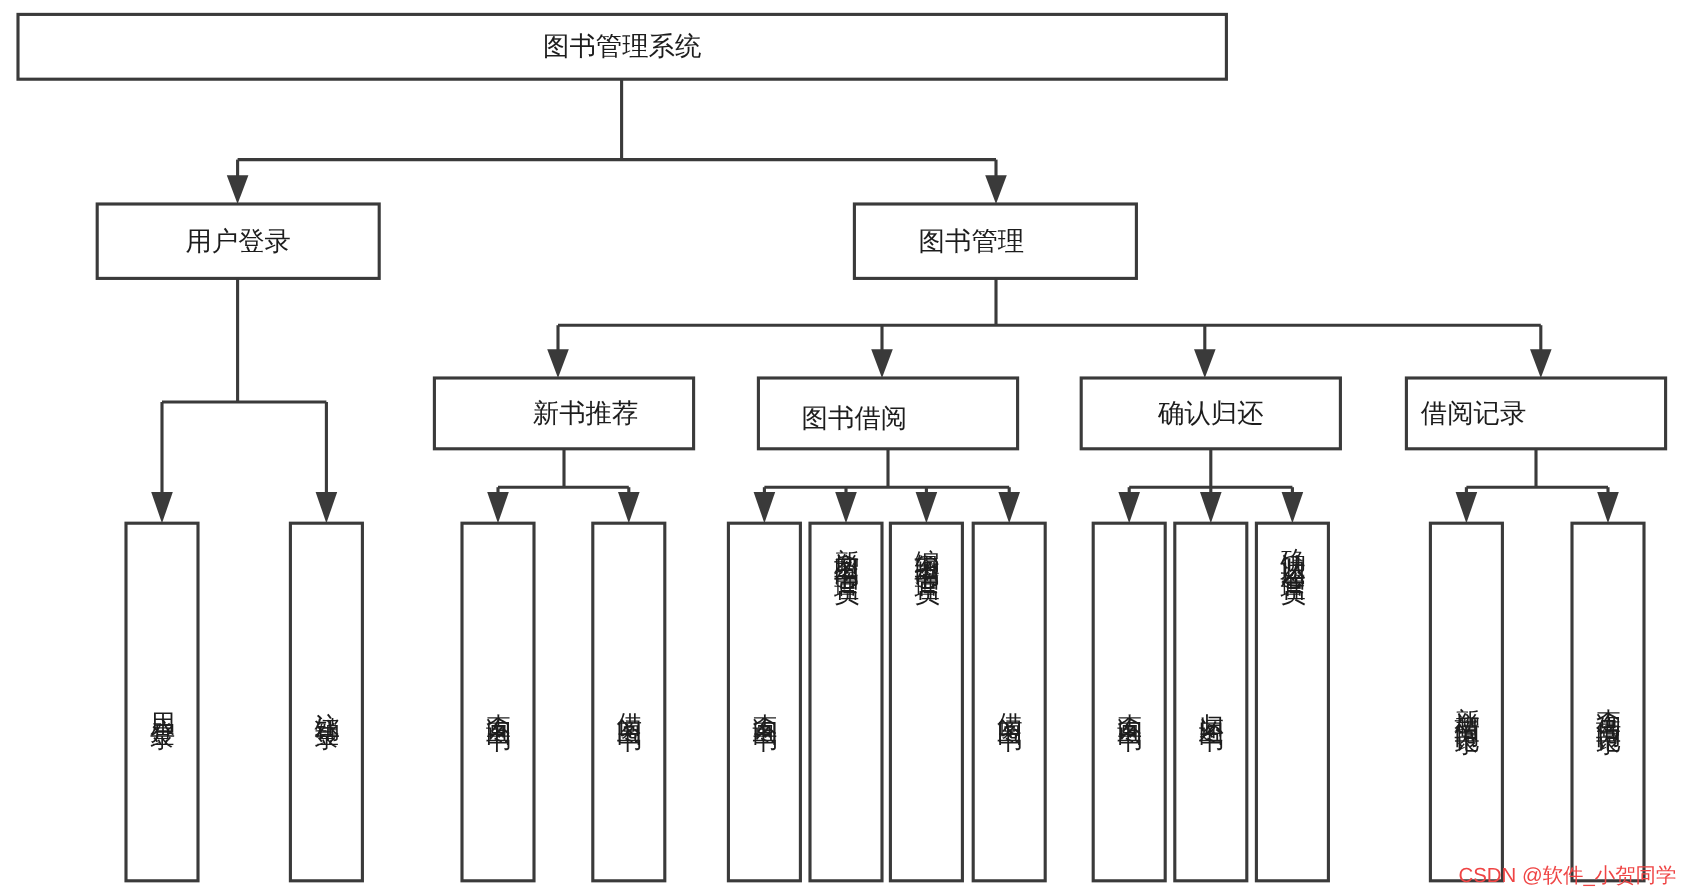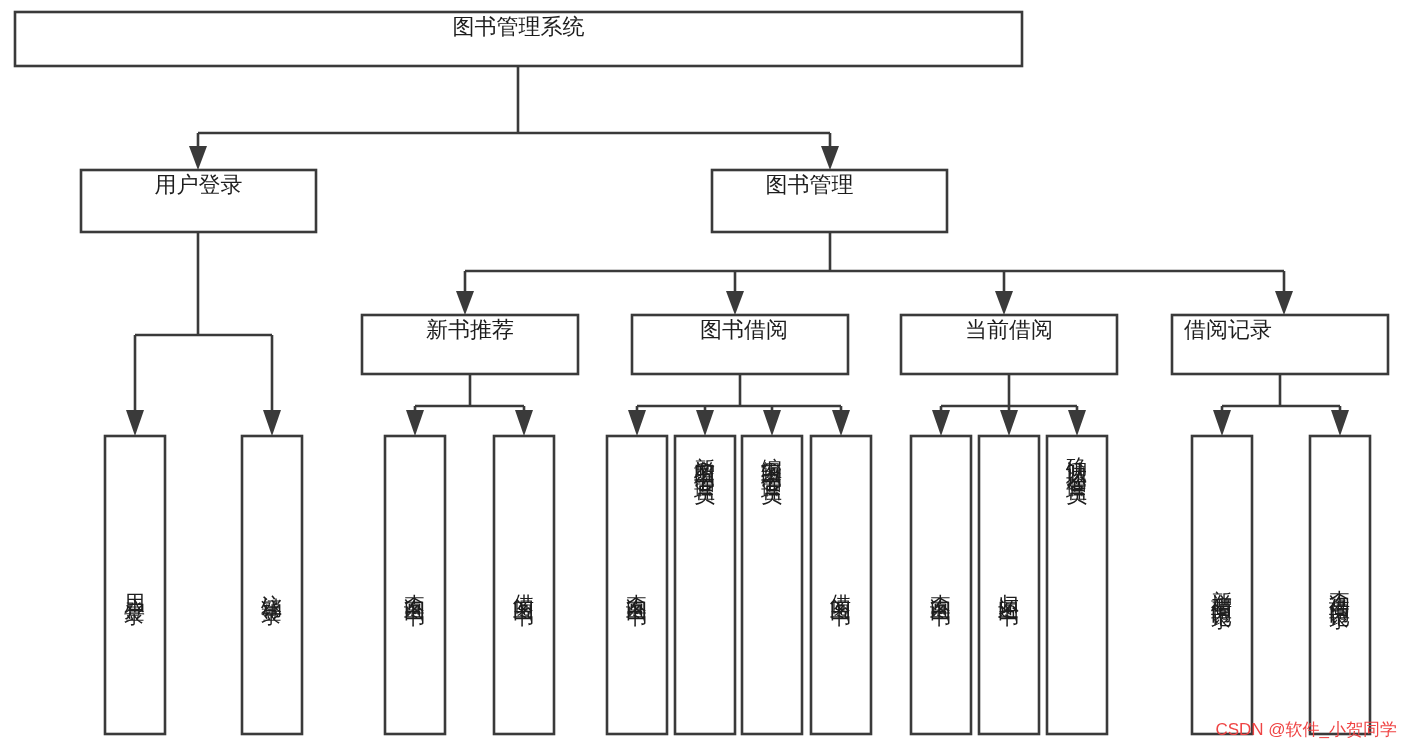--- a/index.html
+++ b/index.html
@@ -54,21 +54,21 @@
     font-family: "Liberation Sans", "DejaVu Sans", sans-serif;
     font-size: 21px;
     line-height: 1.0;
     letter-spacing: 4px;
     color: #1d1d1d;
     white-space: nowrap;
   }
   .htext-wrap {
     position: absolute;
     display: flex;
-    align-items: flex-start;
+    align-items: center;
     justify-content: center;
     pointer-events: none;
   }
   .htext {
     font-family: "Liberation Sans", "DejaVu Sans", sans-serif;
     font-size: 22px;
     color: #1d1d1d;
     white-space: nowrap;
   }
   #watermark {
@@ -197,28 +197,28 @@
     <span class="htext">图书管理系统</span>
   </div>
 
   <div class="htext-wrap" style="left:81px; top:170px; width:235px; height:62px;">
     <span class="htext">用户登录</span>
   </div>
   <div class="htext-wrap" style="left:712px; top:170px; width:195px; height:62px;">
     <span class="htext">图书管理</span>
   </div>
 
-  <div class="htext-wrap" style="left:362px; top:315px; width:216px; height:59px;">
+  <div class="htext-wrap" style="left:362px; top:315px; width:216px; height:59px;padding-left:18px;">
     <span class="htext">新书推荐</span>
   </div>
-  <div class="htext-wrap" style="left:636px; top:315px; width:216px; height:68px;">
+  <div class="htext-wrap" style="left:604px; top:315px; width:216px; height:68px;">
     <span class="htext">图书借阅</span>
   </div>
   <div class="htext-wrap" style="left:901px; top:315px; width:216px; height:59px;">
-    <span class="htext">当前借阅</span>
+    <span class="htext">确认归还</span>
   </div>
   <div class="htext-wrap" style="left:1120px; top:315px; width:216px; height:59px;">
     <span class="htext">借阅记录</span>
   </div>
 
   <div class="vtext-wrap" style="left:105px; top:436px; width:60px; height:298px; align-items:center;">
     <span class="vtext">用户登录</span>
   </div>
   <div class="vtext-wrap" style="left:242px; top:436px; width:60px; height:298px; align-items:center;">
     <span class="vtext">注销登录</span>

